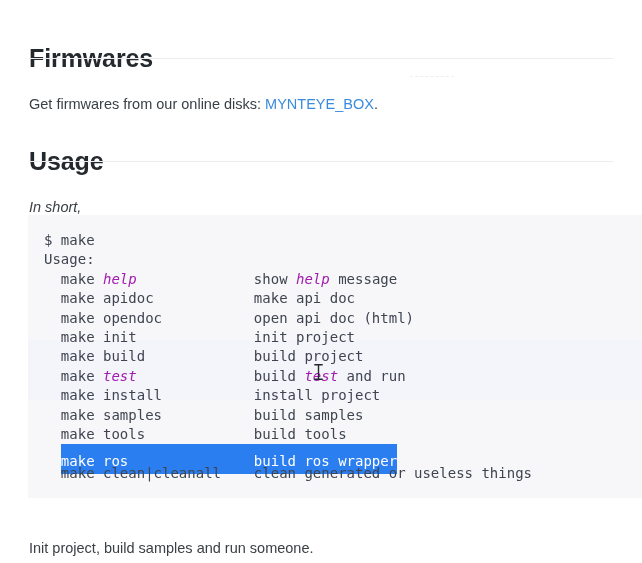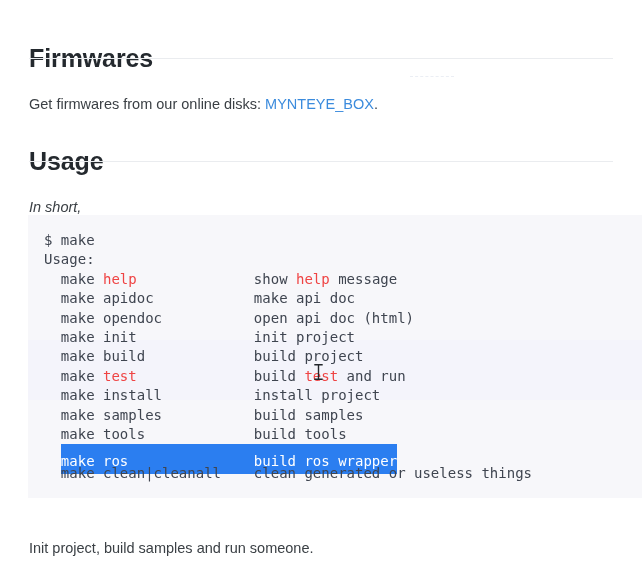--- a/index.html
+++ b/index.html
@@ -106,21 +106,21 @@
     font-family: "DejaVu Sans Mono", "Liberation Mono", monospace;
     font-size: 14px;
     line-height: 19.4px;
     color: #3f4550;
     white-space: pre;
     position: relative;
     z-index: 2;
   }
   .ln { display: block; height: 19.4px; }
   .col-a { display: inline-block; width: 193px; }
-  .kw { color: #ef4444; }
+  .kw { color: #a21caf; font-style: italic; }
   .sel {
     background: #2b7ef0;
     color: #ffffff;
     display: inline-block;
     padding: 8px 0 2px 0;
   }
 
   
   .ibeam {
     position: absolute;

